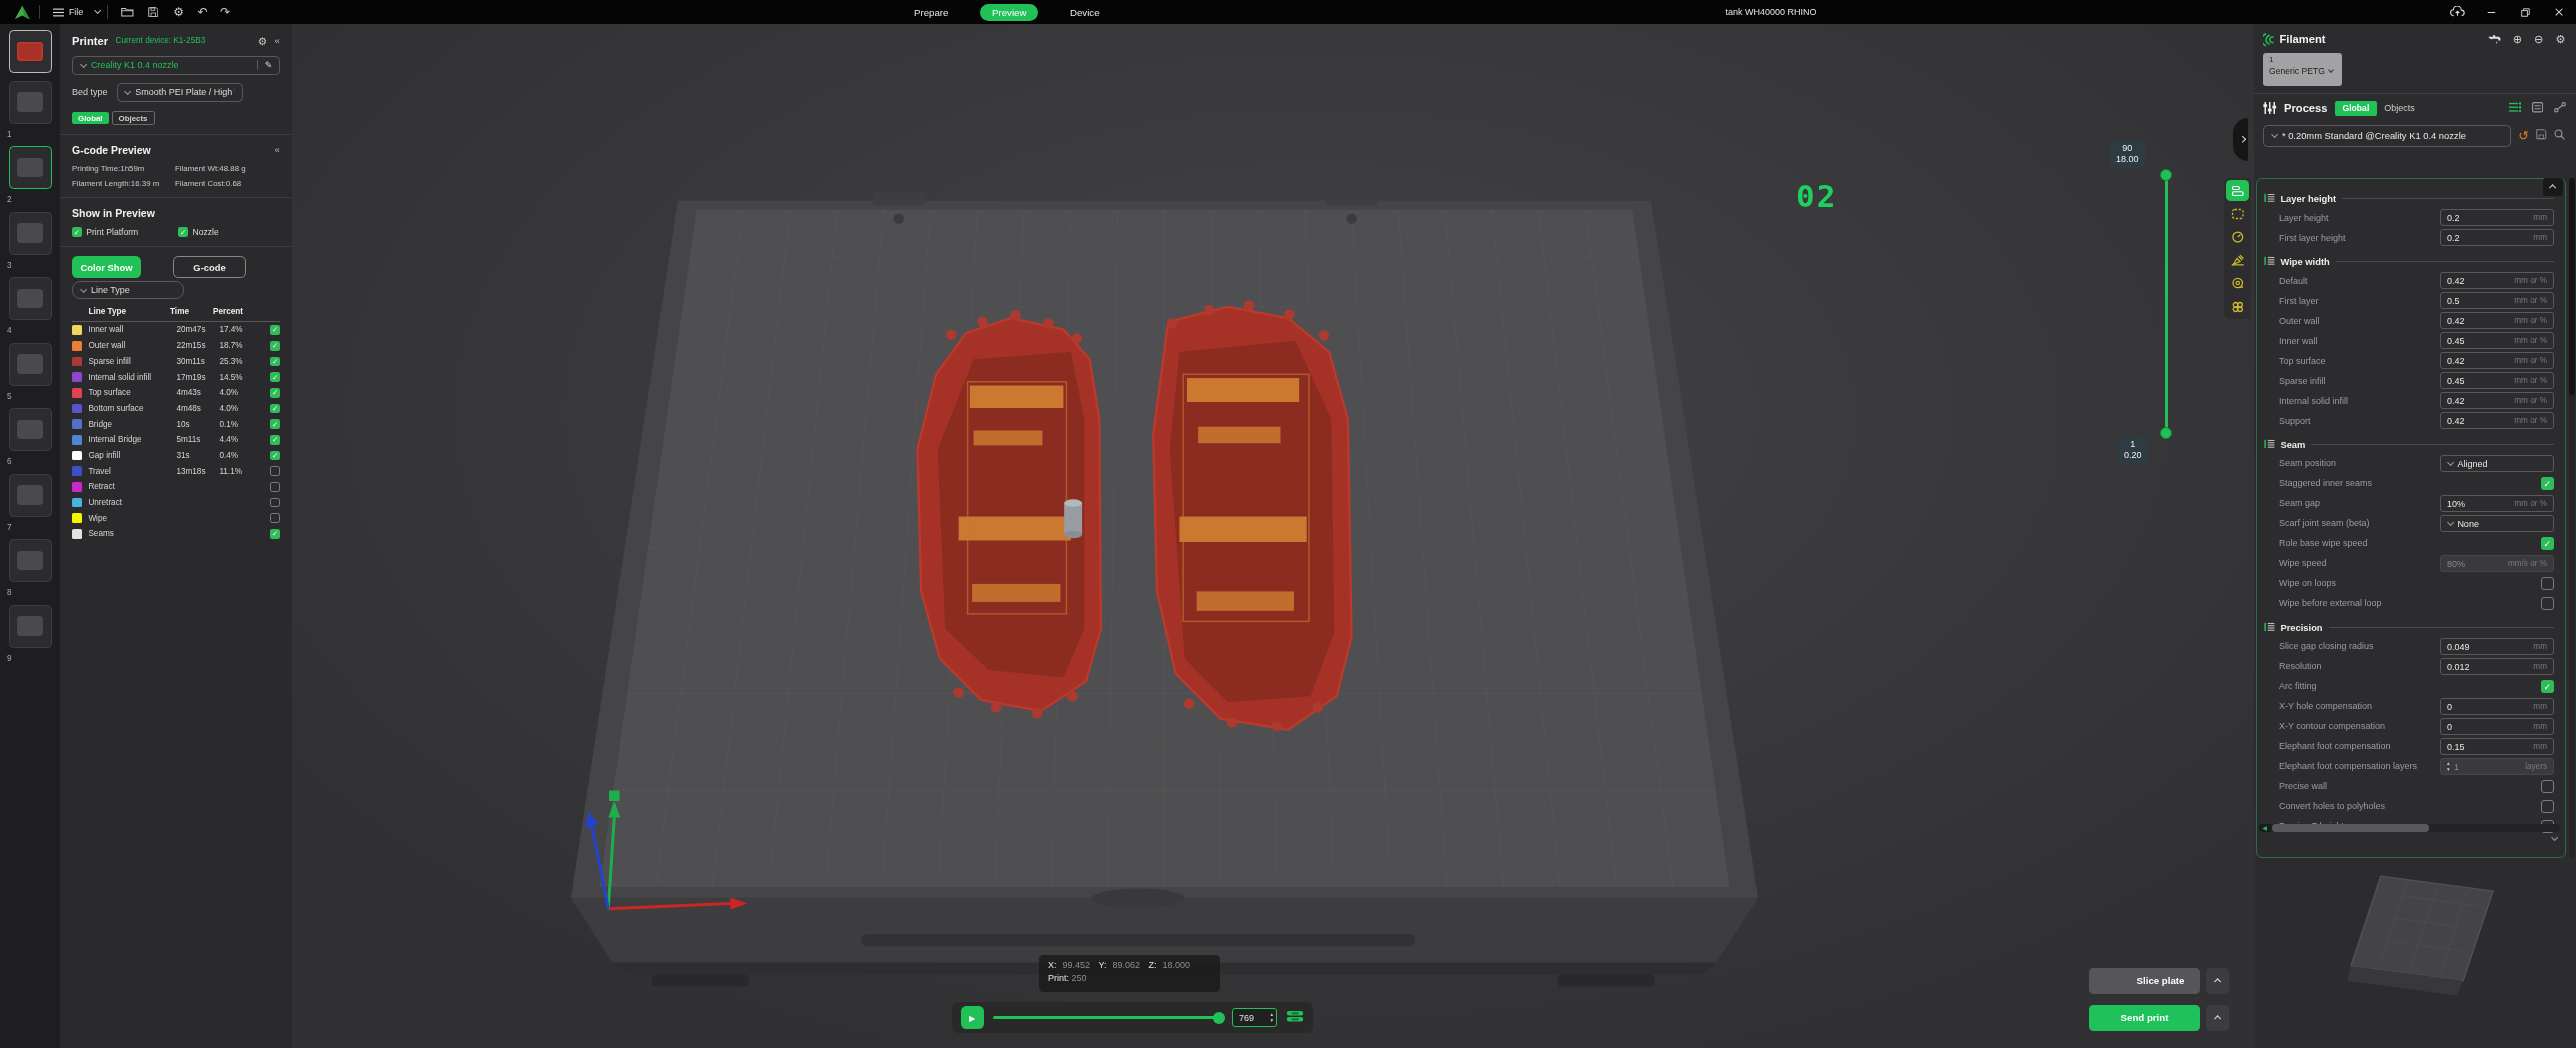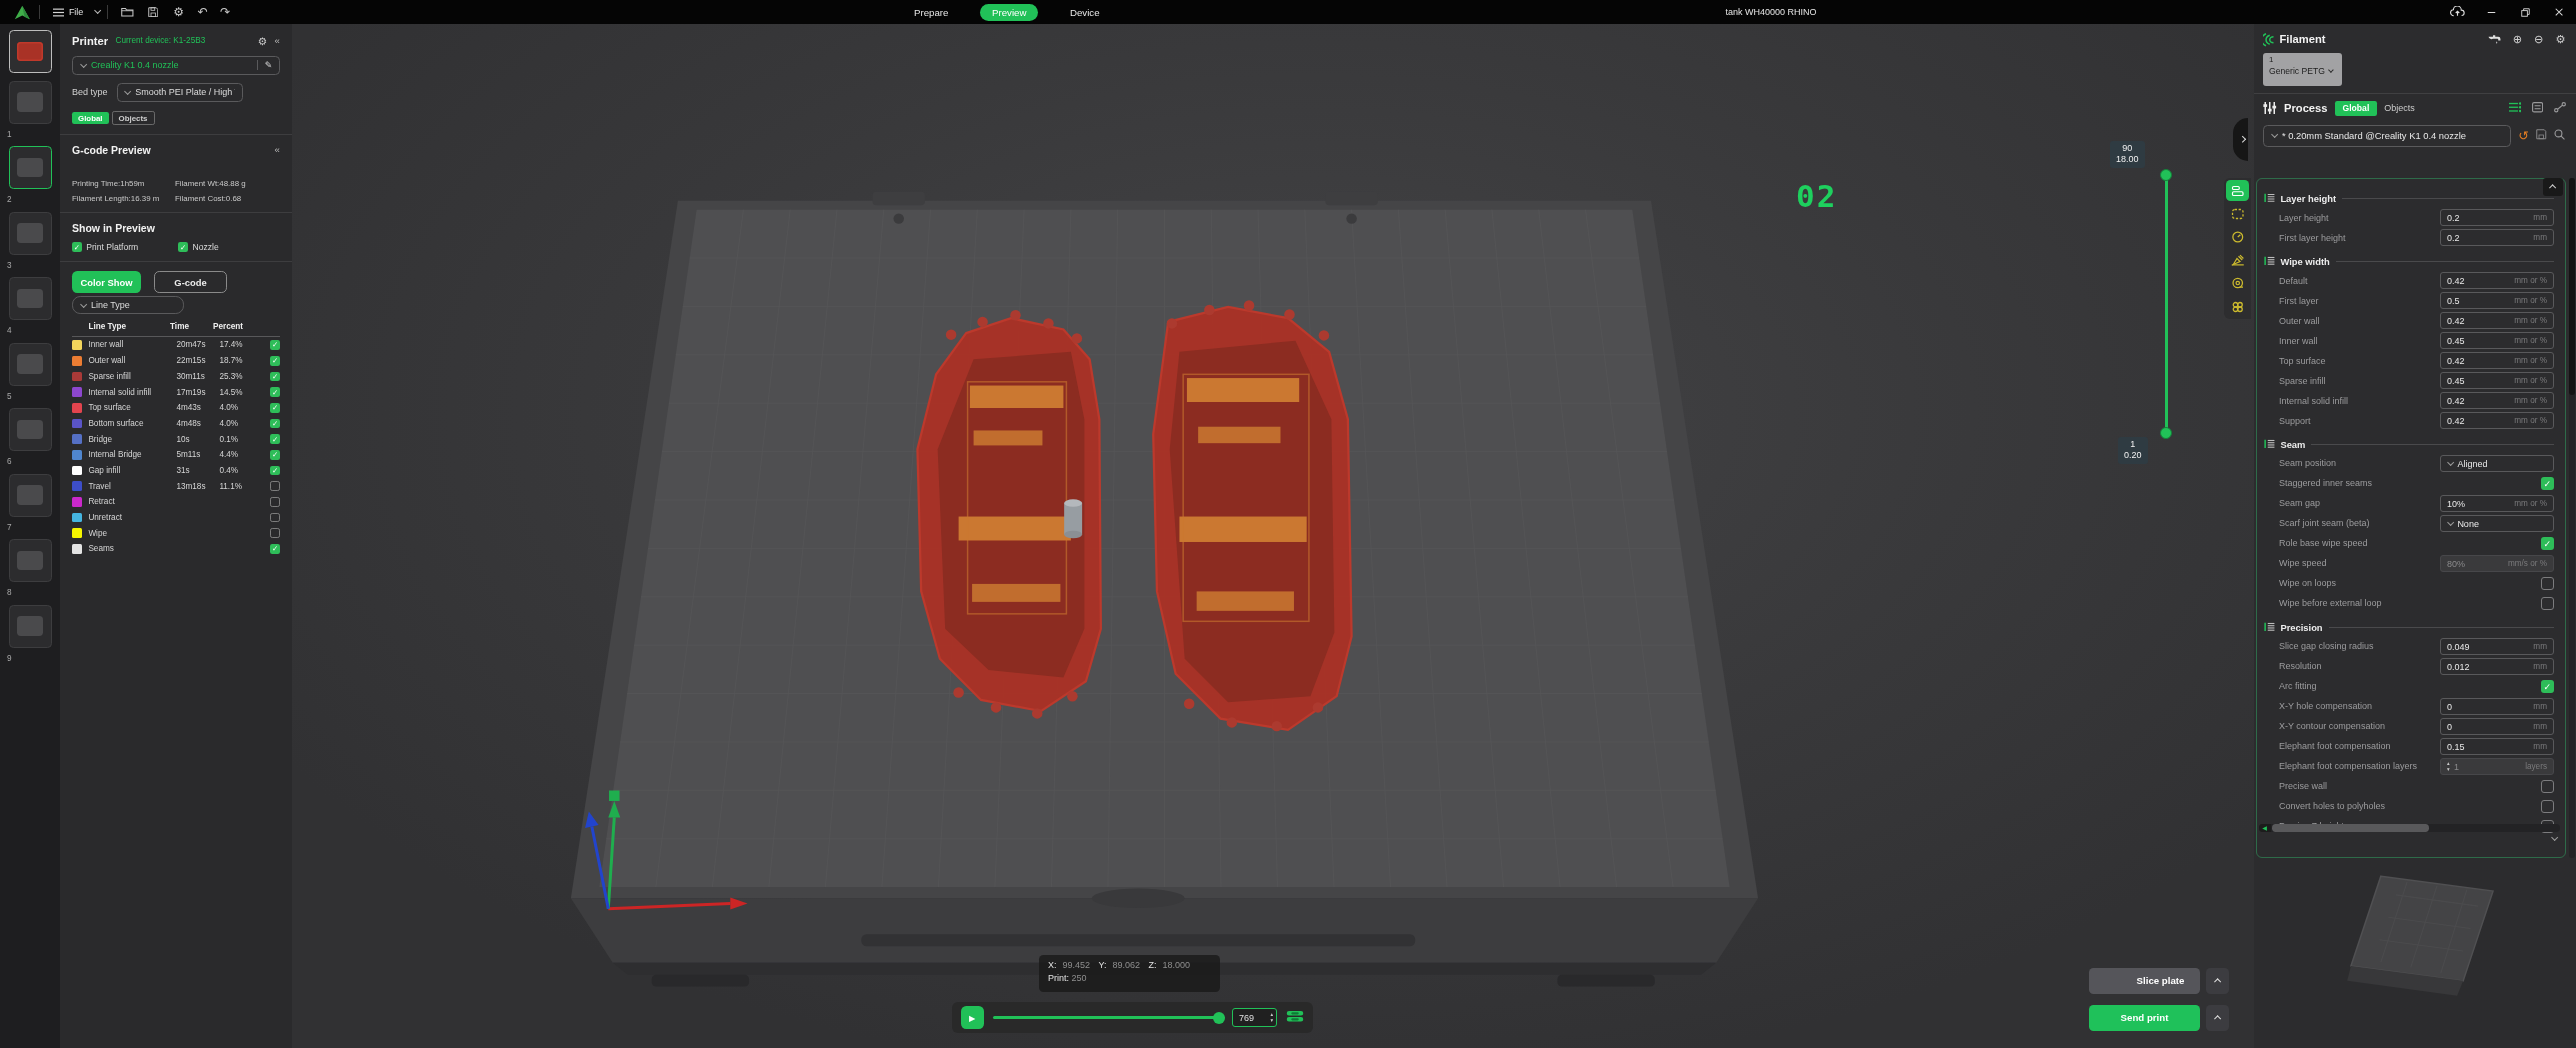--- a/index.html
+++ b/index.html
@@ -37,21 +37,21 @@
   .lp-hrow { display:flex; align-items:center; }
   .h1 { font-size:11.2px; font-weight:bold; color:#f2f2f2; }
   .green-txt { color:#21c158;text-align:right; }
   .collapse { margin-left:auto; color:#bdbdbd; font-size:9.7px; cursor:pointer; }
   .sel { display:flex; align-items:center; gap:6px; border:0.7px solid #5a5a5c; border-radius:4.5px; height:19.5px; padding:0 6.7px; font-size:9px; cursor:pointer; background:transparent; }
   .sel .chev { border-color:#9a9a9a; }
   .pill { font-size:7.9px; font-weight:bold; padding:1.5px 6px; border-radius:2.2px; cursor:pointer; }
   .pill.on { background:#21c158; color:#fff; }
   .pill.off { background:transparent; color:#cfcfcf; border:0.7px solid #6a6a6a; }
   .divider { height:0.7px; background:#3d3d3f; margin:9px -12px; }
-  .stat-grid { display:grid; grid-template-columns:103px auto; row-gap:6.7px; font-size:7.9px; color:#c9c9c9; margin-top:23px; }
+  .stat-grid { display:grid; grid-template-columns:103px auto; row-gap:6.7px; font-size:7.9px; color:#c9c9c9; margin-top:8px; }
   .cb { display:inline-flex; width:9.7px; height:9.7px; border-radius:2.2px; align-items:center; justify-content:center; font-size:7.5px; color:#fff; cursor:pointer; }
   .cb.c { background:#2ebd59; }
   .cb.u { border:1.1px solid #7c7c7c; }
   .btn { display:inline-flex; align-items:center; justify-content:center; height:22.5px; border-radius:5.2px; font-size:9.4px; font-weight:bold; cursor:pointer; }
   .btn.green { background:#21c158; color:#fff; }
   .btn.ghost { border:0.7px solid #8a8a8a; color:#ececec; background:transparent; }
   #lt-filter { width:112px; height:18px; border-radius:8.2px; margin-top:3px; }
   #lt-table { margin-top:7.5px; font-size:8.2px; }
   .lt-head { display:flex; font-weight:bold; color:#efefef; padding-bottom:5.2px; border-bottom:0.7px solid #58585a; }
   .lt-row { display:flex; align-items:center; height:15.7px; color:#d6d6d6; }
@@ -319,21 +319,21 @@
     <div class="divider"></div>
 
     <div class="h1" style="font-size:10.5px">Show in Preview</div>
     <div class="lp-hrow" style="margin-top:8.2px;font-size:8.6px">
       <span class="cb c">✓</span>
       <span style="margin-left:4.5px">Print Platform</span>
       <span class="cb c" style="margin-left:40px">✓</span>
       <span style="margin-left:4.5px">Nozzle</span>
     </div>
     <div class="divider"></div>
-    <div class="lp-hrow" style="gap:13px">
+    <div class="lp-hrow" style="gap:32px">
       <span class="btn green" style="width:69px">Color Show</span>
       <span class="btn ghost" style="width:73px">G-code</span>
     </div>
 
     <div class="sel" id="lt-filter">
       <span class="chev"></span>
       <span>Line Type</span>
     </div>
 
     <div id="lt-table">

